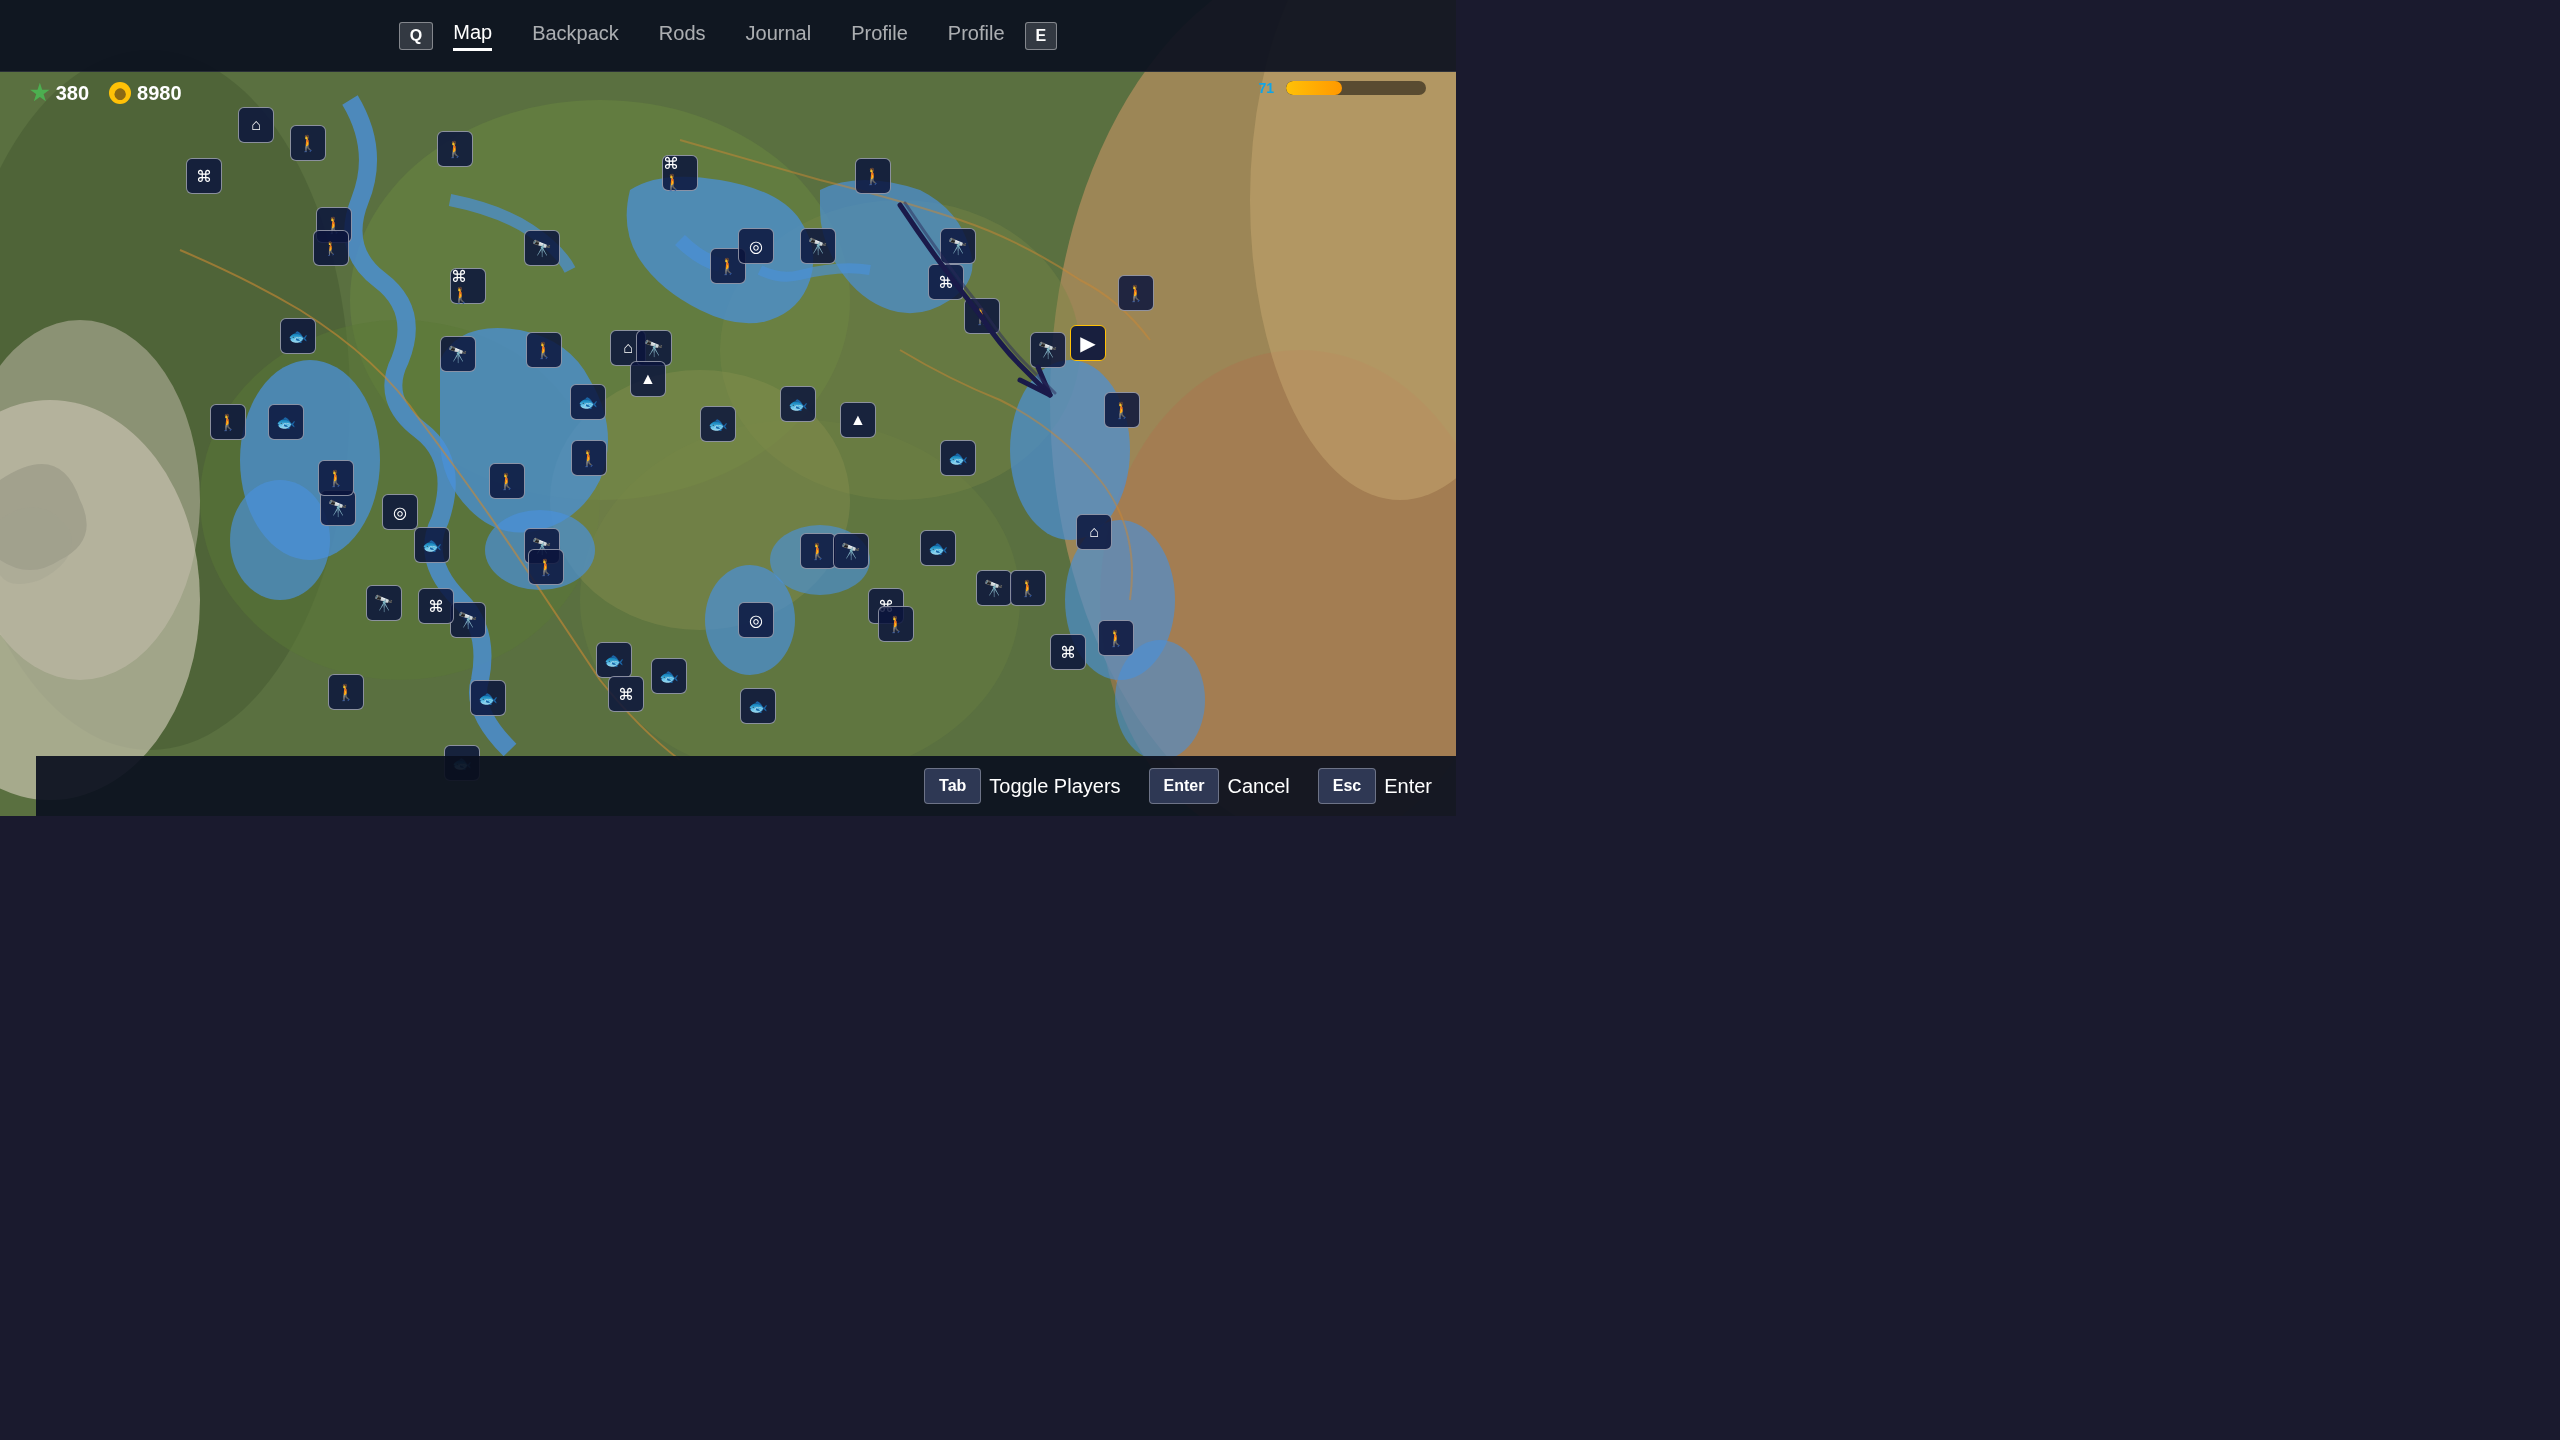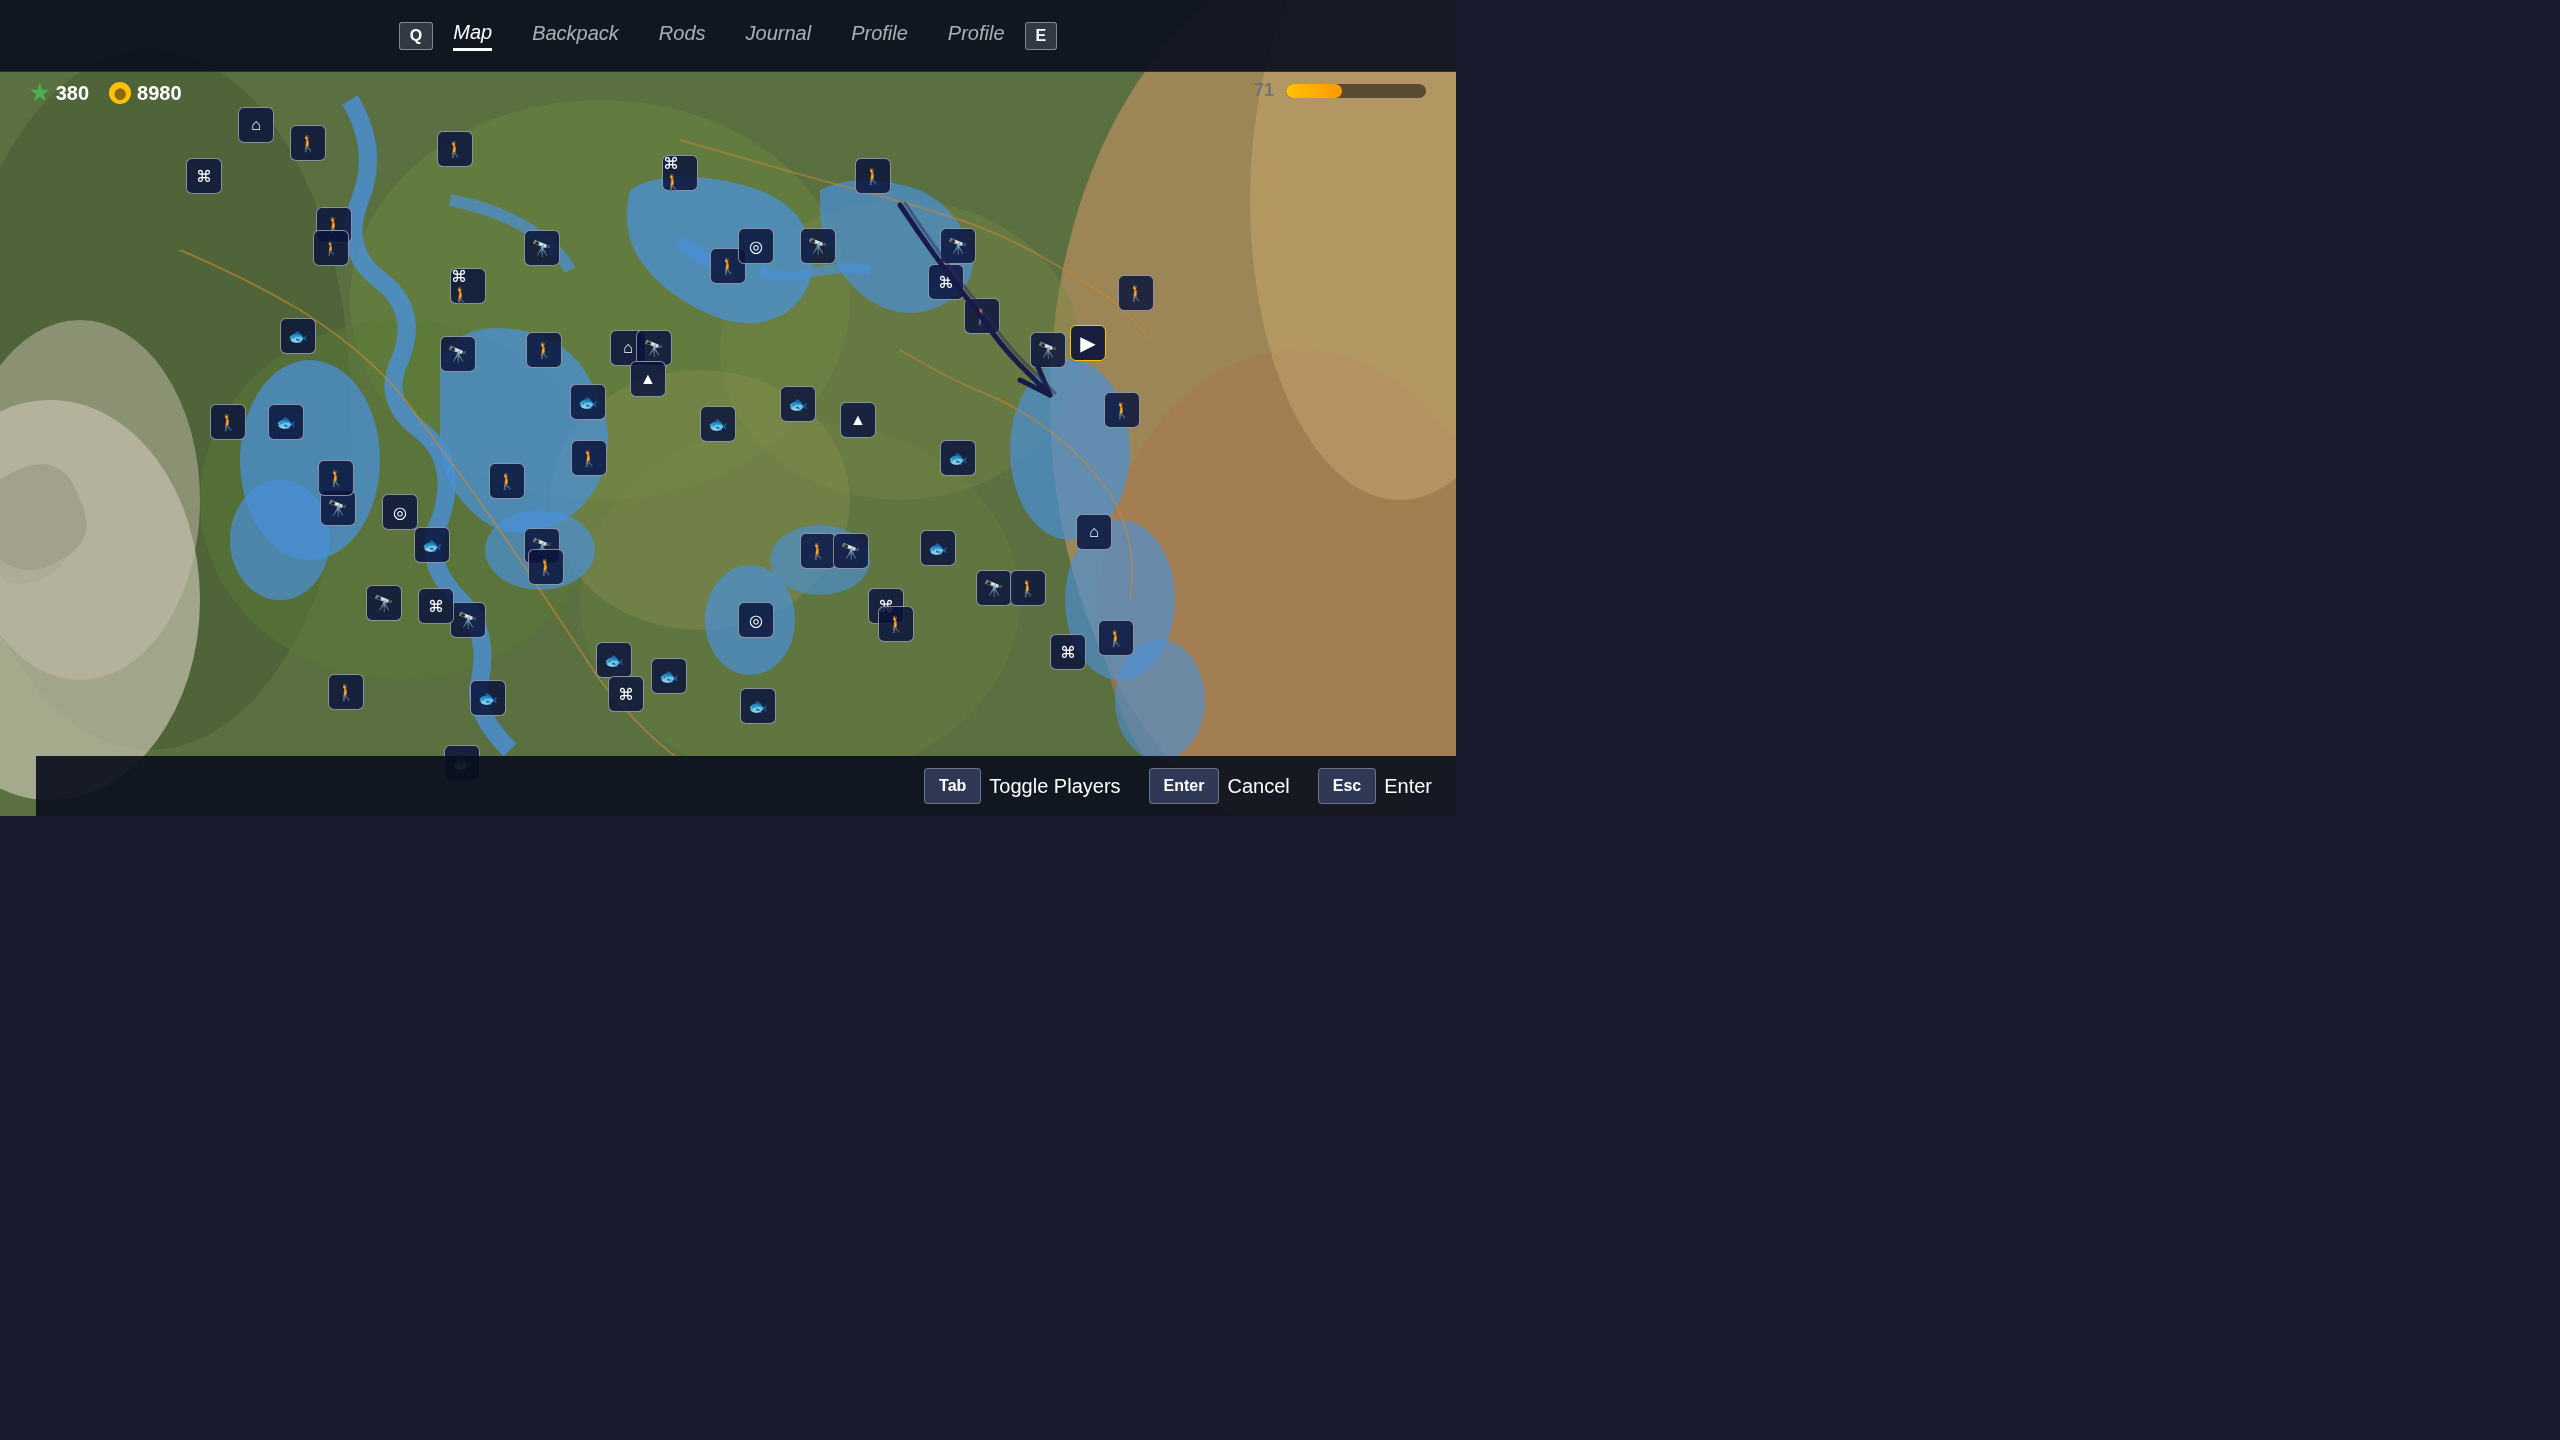--- a/index.html
+++ b/index.html
@@ -68,21 +68,20 @@
       font-weight: bold;
       padding: 4px 10px;
       border-radius: 3px;
       margin-right: 20px;
     }
 
     .nav-tabs {
       display: flex;
       align-items: center;
       gap: 40px;
-      font-style: italic;
     }
 
     .nav-tab {
       color: rgba(255,255,255,0.65);
       font-size: 20px;
       font-weight: 500;
       cursor: pointer;
       padding-bottom: 4px;
       text-decoration: none;
     }
@@ -136,22 +135,22 @@
       position: absolute;
       top: 80px;
       right: 30px;
       display: flex;
       align-items: center;
       gap: 12px;
       z-index: 50;
     }
 
     .level-number {
-      color: #737373;
-      font-size: 18px;
+      color: #0ea5e9;
+      font-size: 14px;
       font-weight: bold;
     }
 
     .xp-bar-container {
       width: 140px;
       height: 14px;
       background: rgba(0,0,0,0.5);
       border-radius: 7px;
       overflow: hidden;
     }

